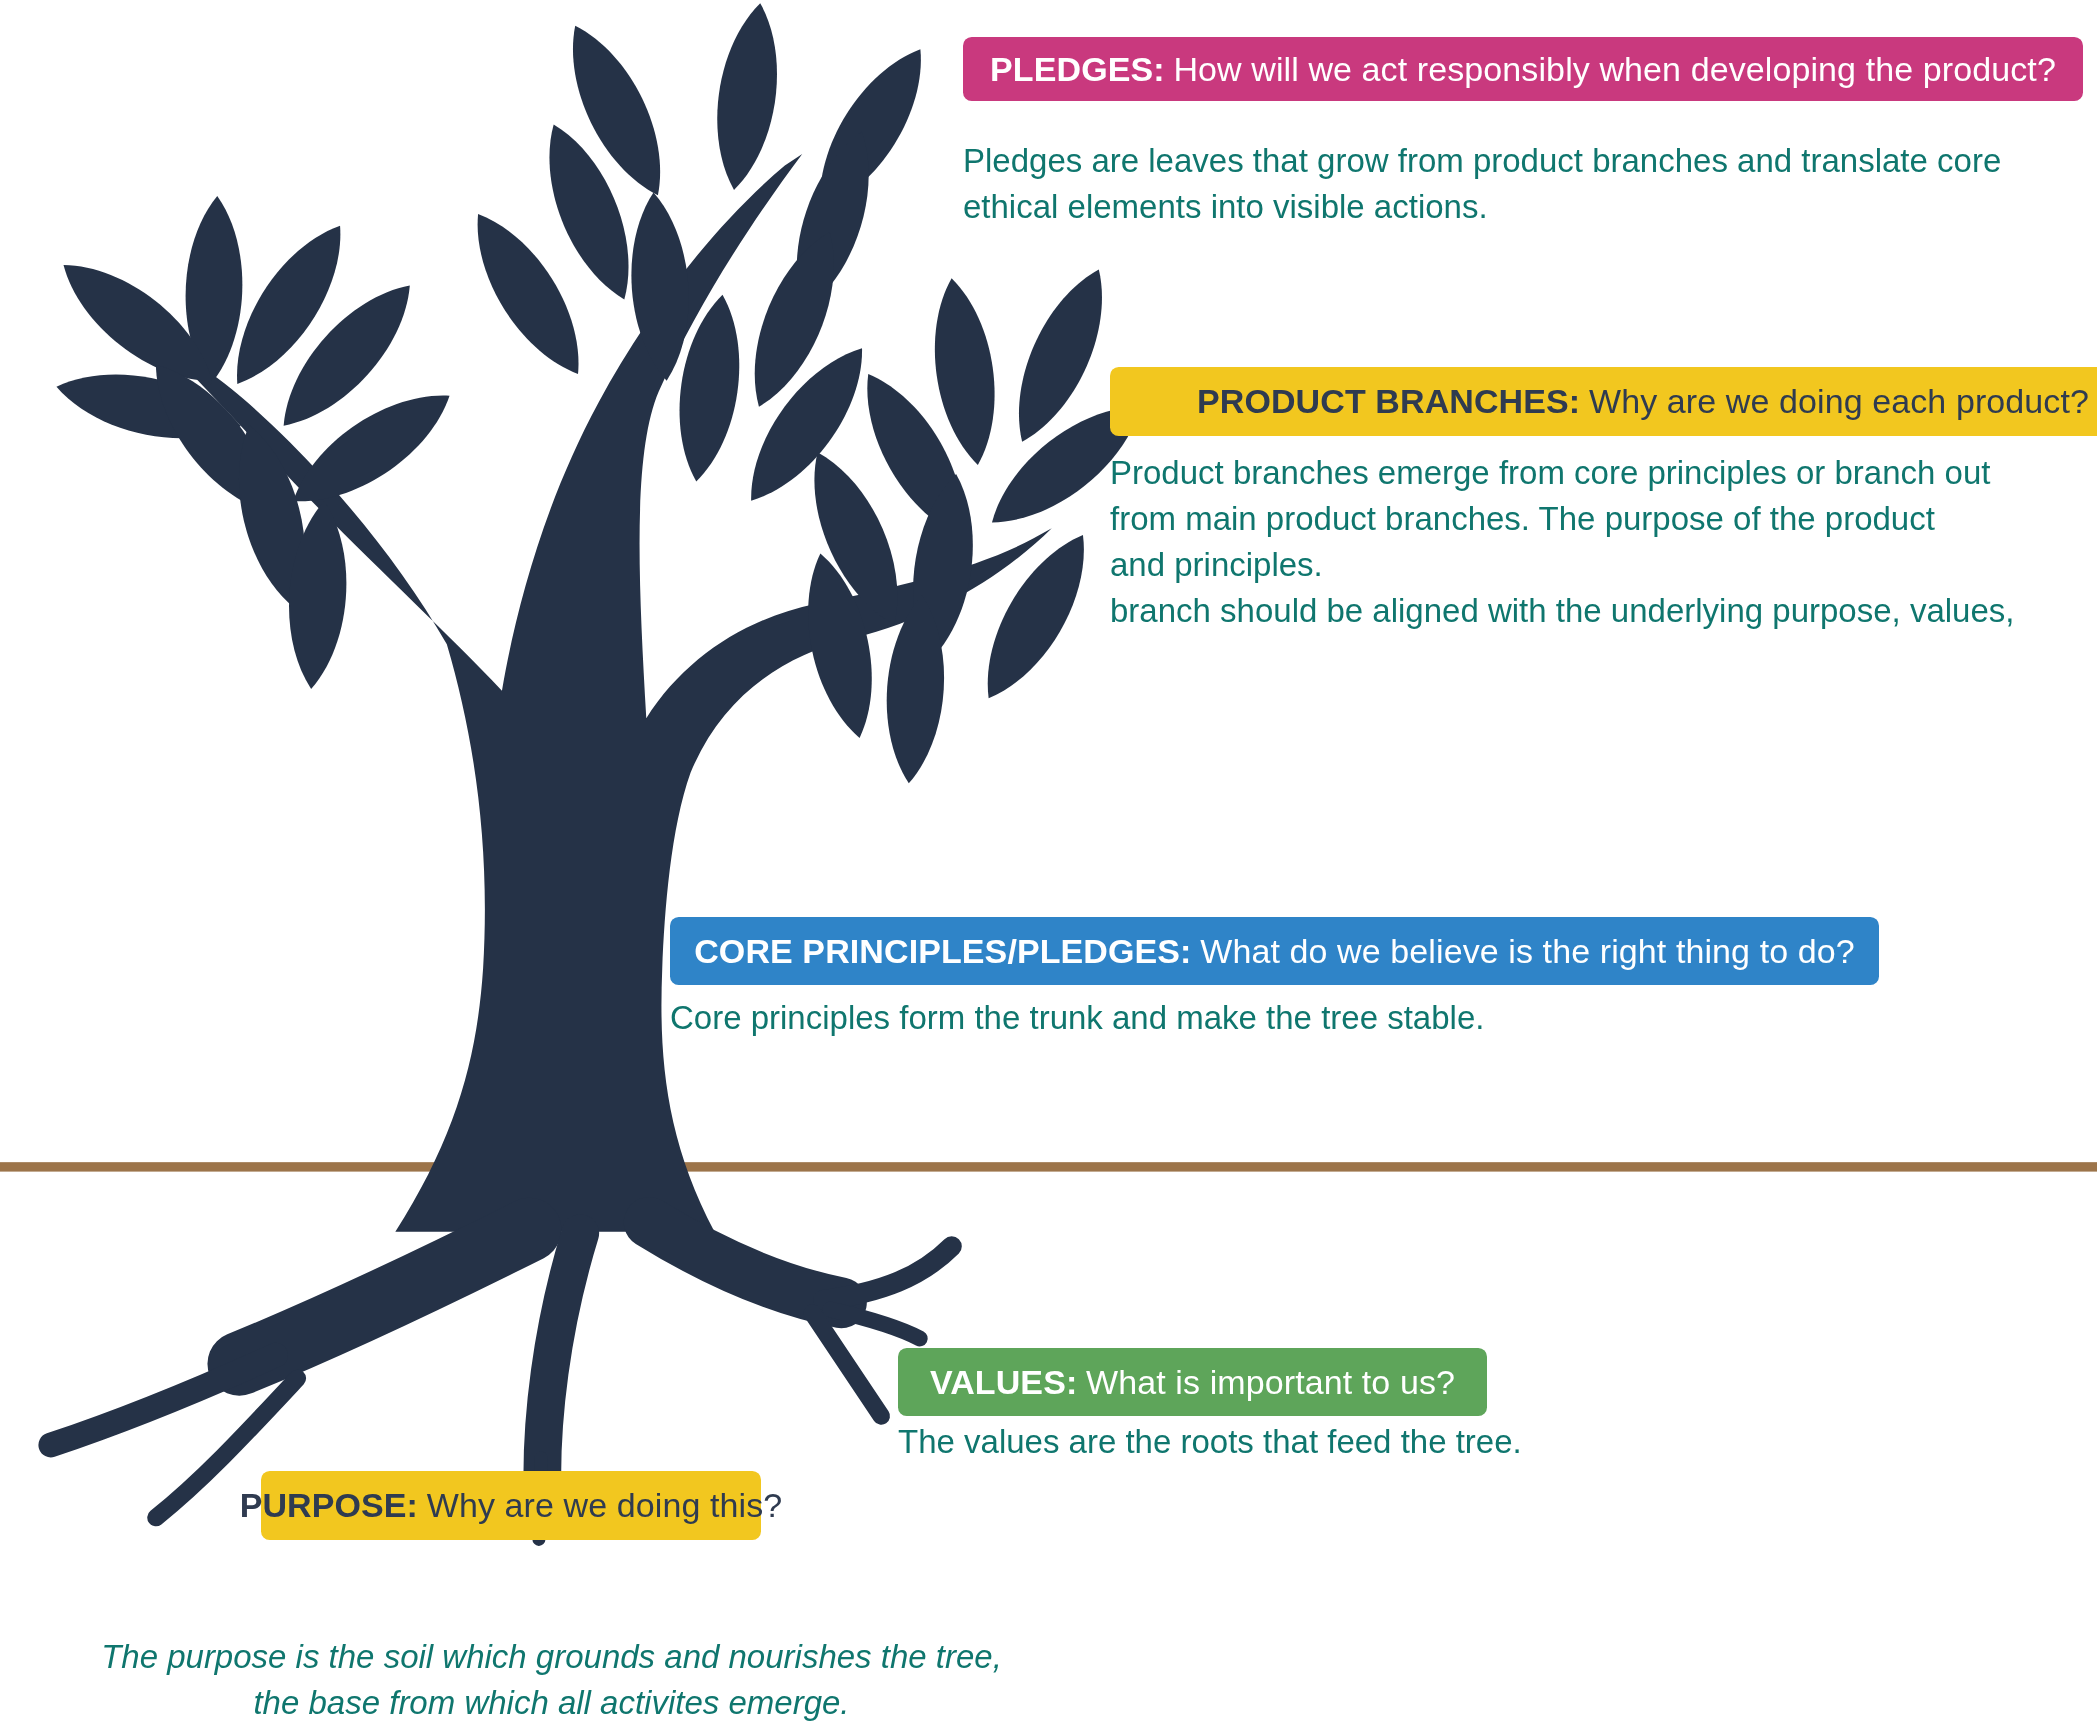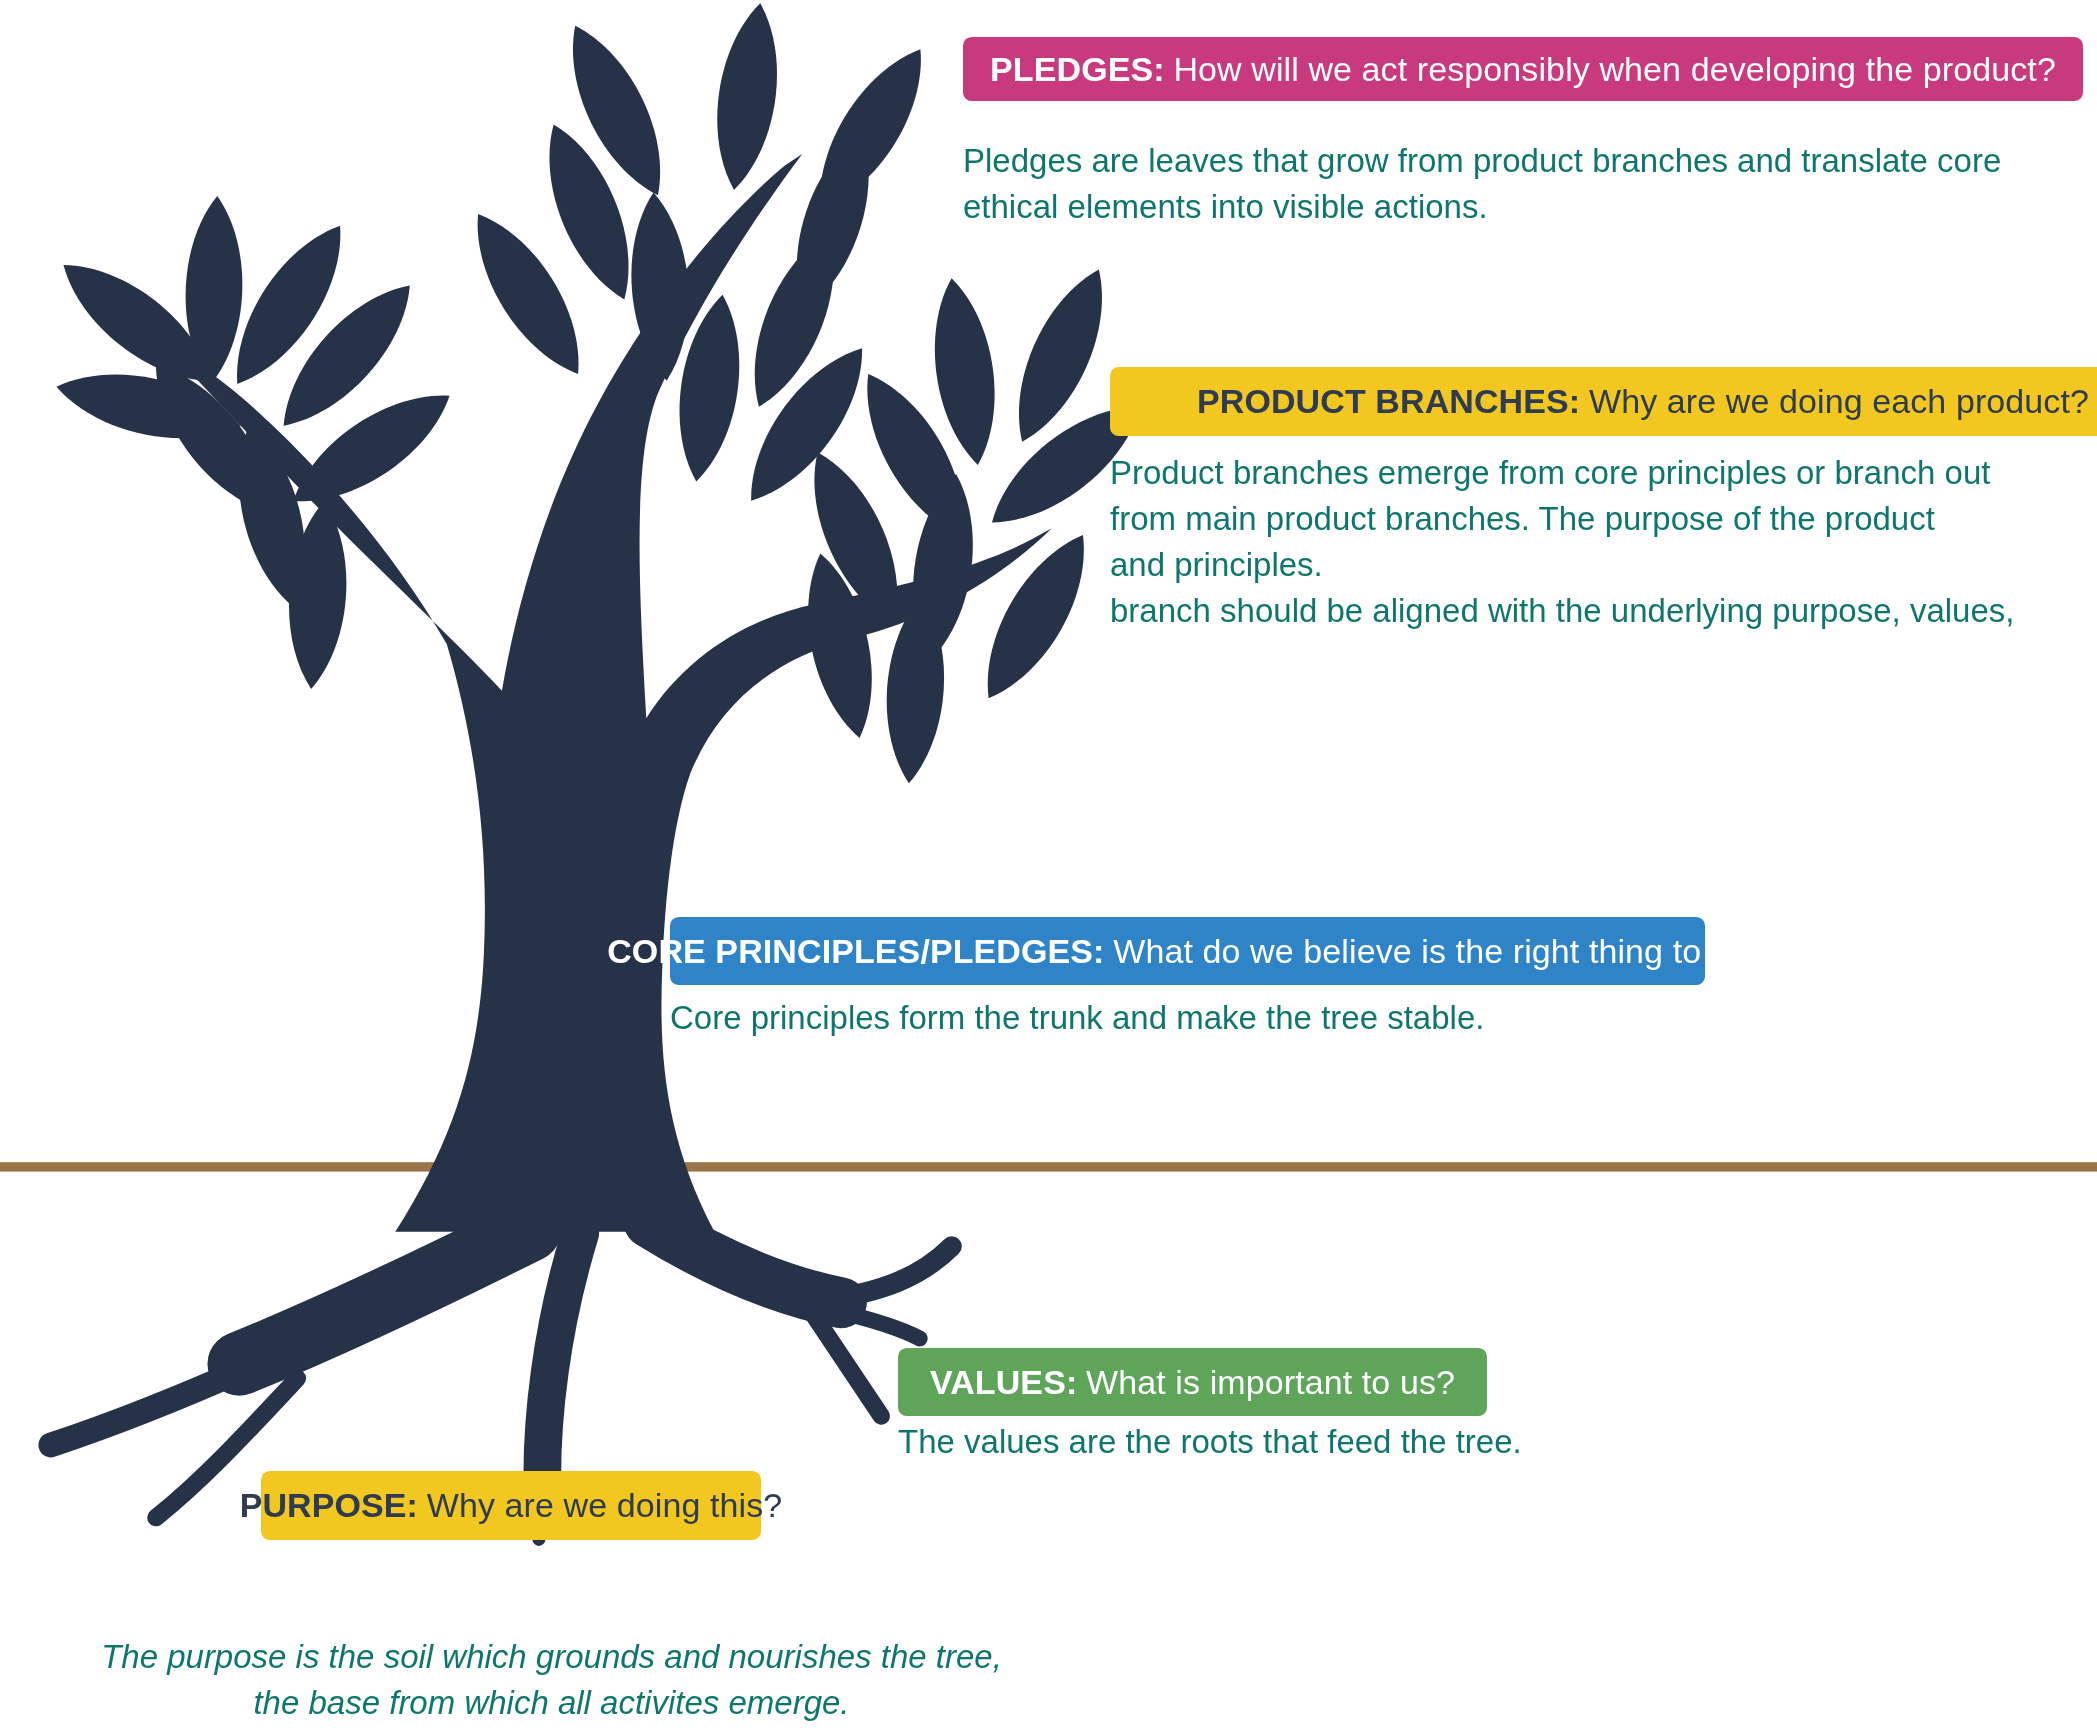--- a/index.html
+++ b/index.html
@@ -18,21 +18,21 @@
   
   .pink  {background:#C9397E;color:#FFFFFF;}
   .yellow{background:#F2C71F;color:#2F3B50;}
   .blue  {background:#2F84C8;color:#FFFFFF;}
   .green {background:#5EA55A;color:#FFFFFF;}
   
   #pledges-banner {left:963px;top:37px;  width:1120px;height:64px;}
   #pledges-desc   {left:963px;top:138px;}
   #pb-banner      {left:1110px;top:367px; width:1066px;height:69px;}
   #pb-desc        {left:1110px;top:450px;}
-  #core-banner    {left:670px; top:917px;width:1035px;height:68px;}
+  #core-banner    {left:670px; top:917px;width:1209px;height:68px;}
   #core-desc      {left:670px; top:995px;}
   #values-banner  {left:898px;top:1348px;width:589px; height:68px;}
   #values-desc    {left:898px;top:1419px;}
   #purpose-banner {left:261px; top:1471px;width:500px; height:69px;}
   #purpose-desc   {left:51px;  top:1634px;width:1001px;text-align:center;font-style:italic;}
 </style>
 </head>
 <body>
 
 <div id="canvas">

